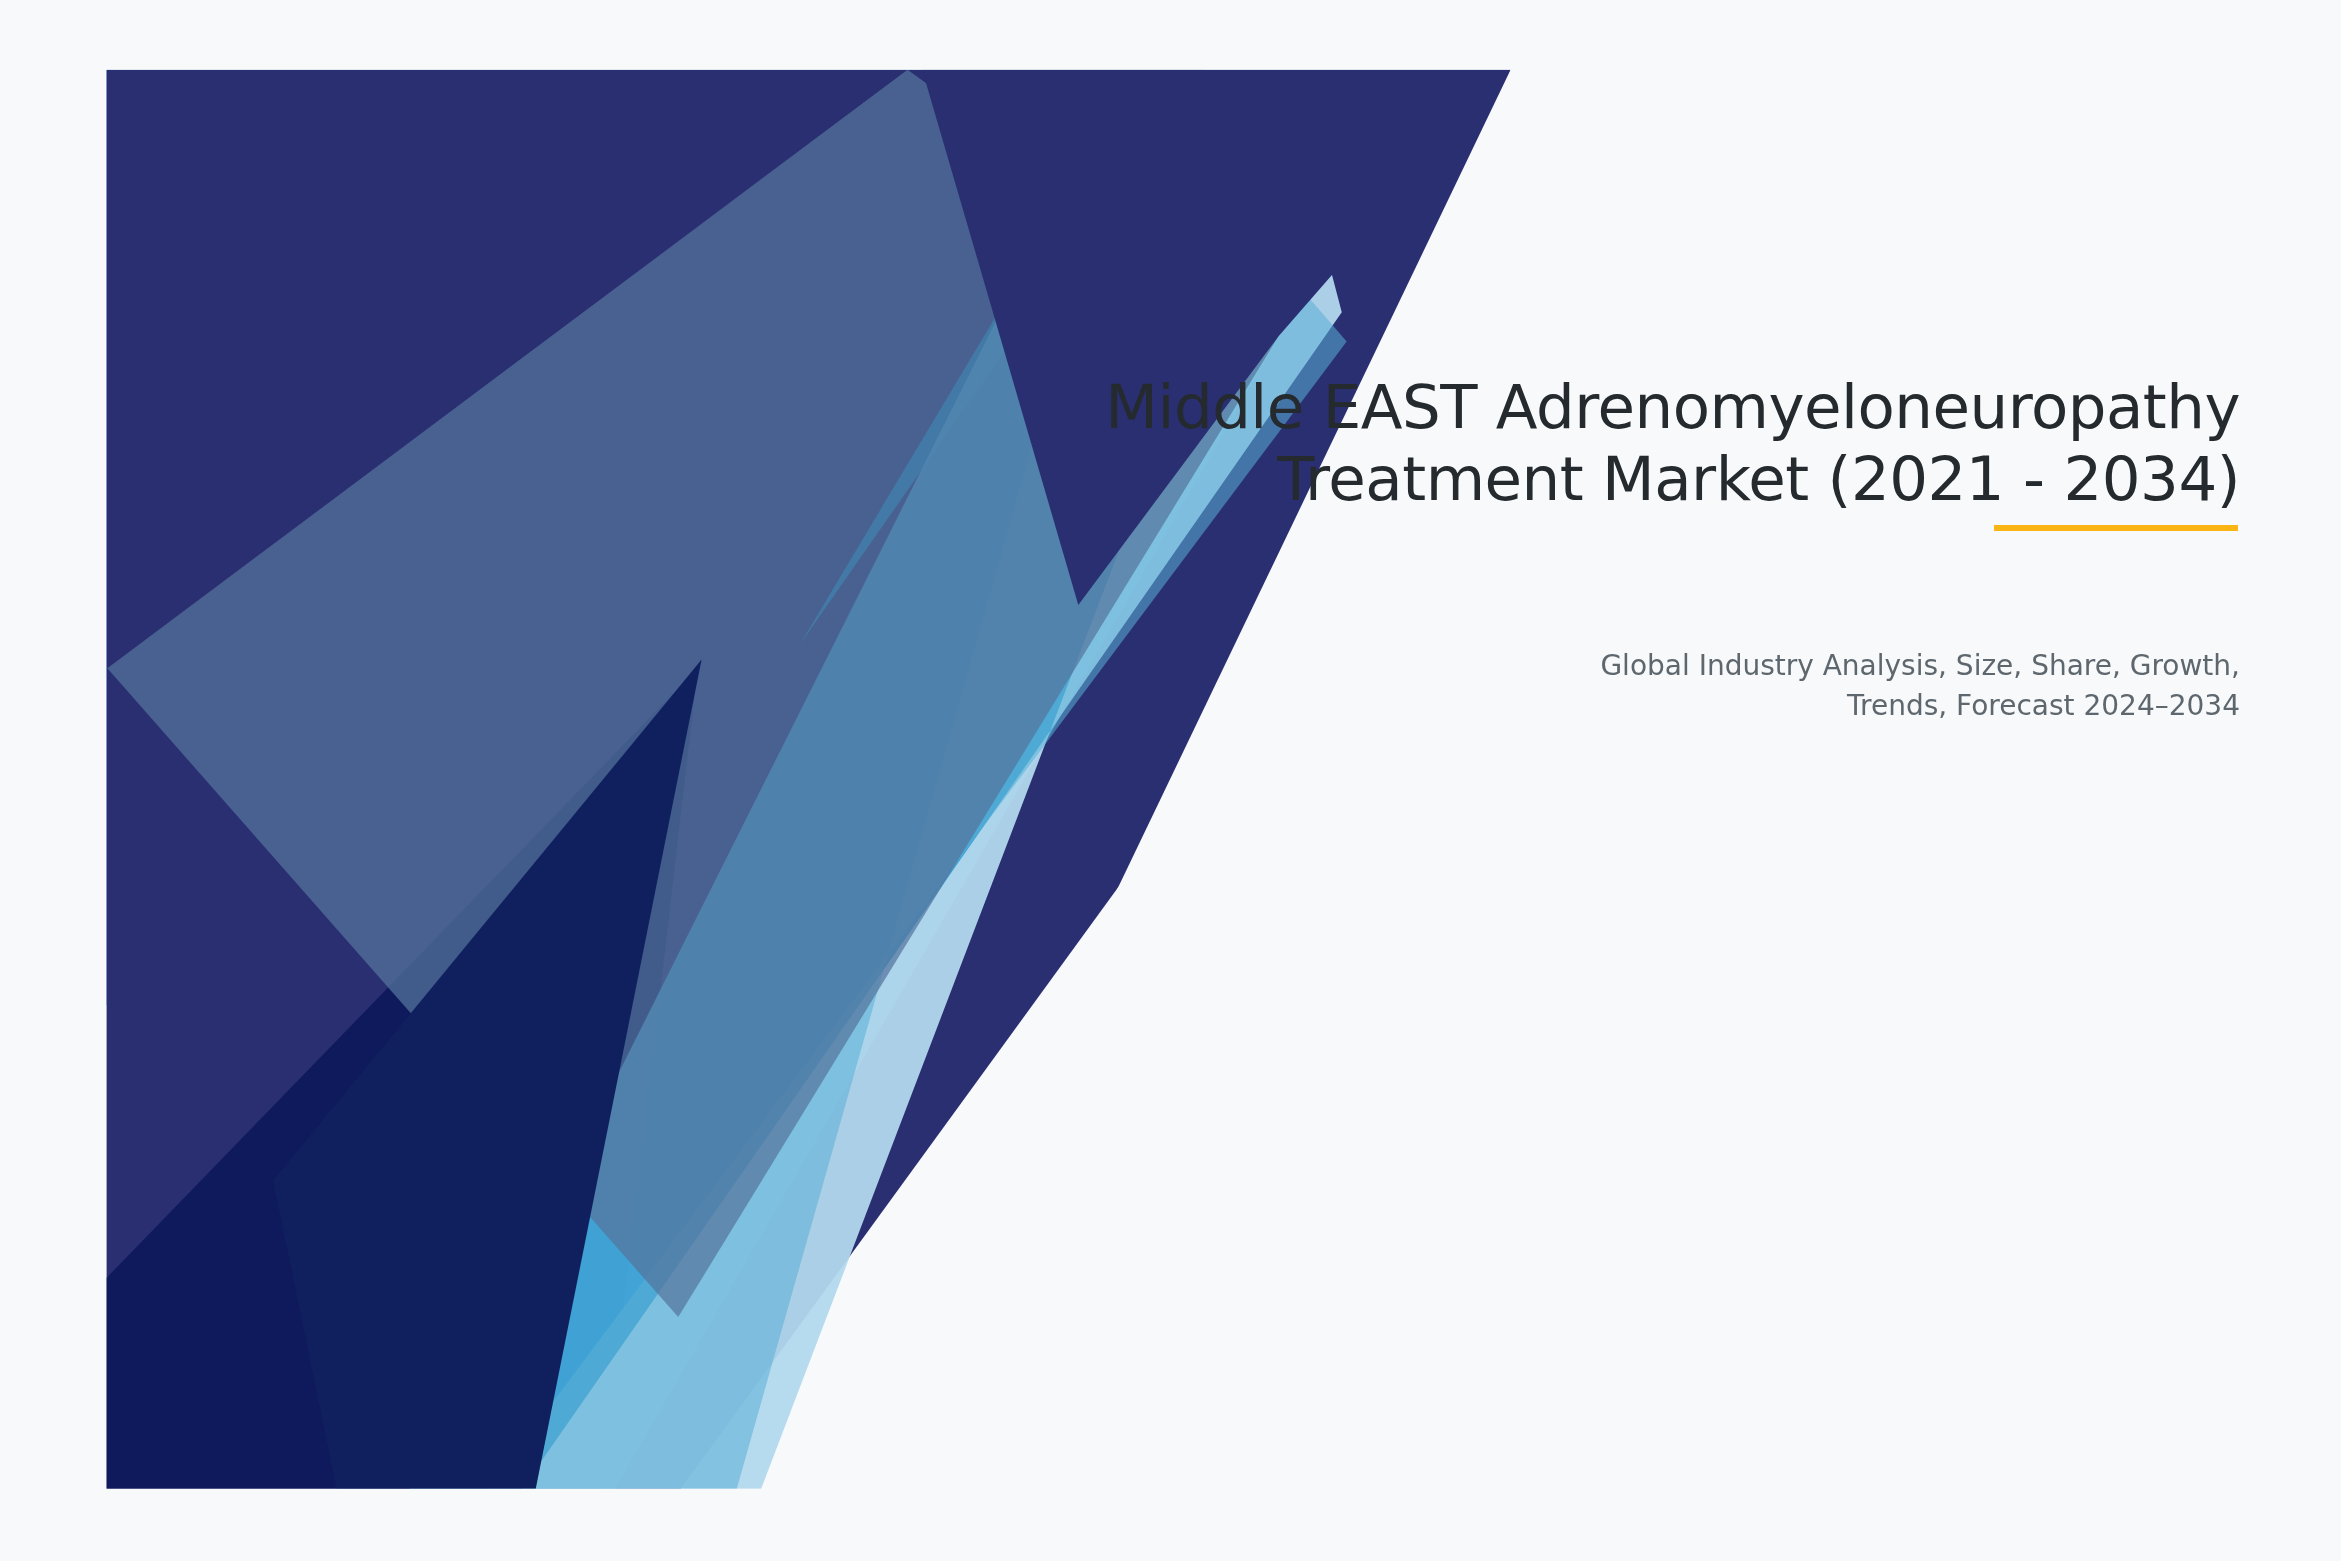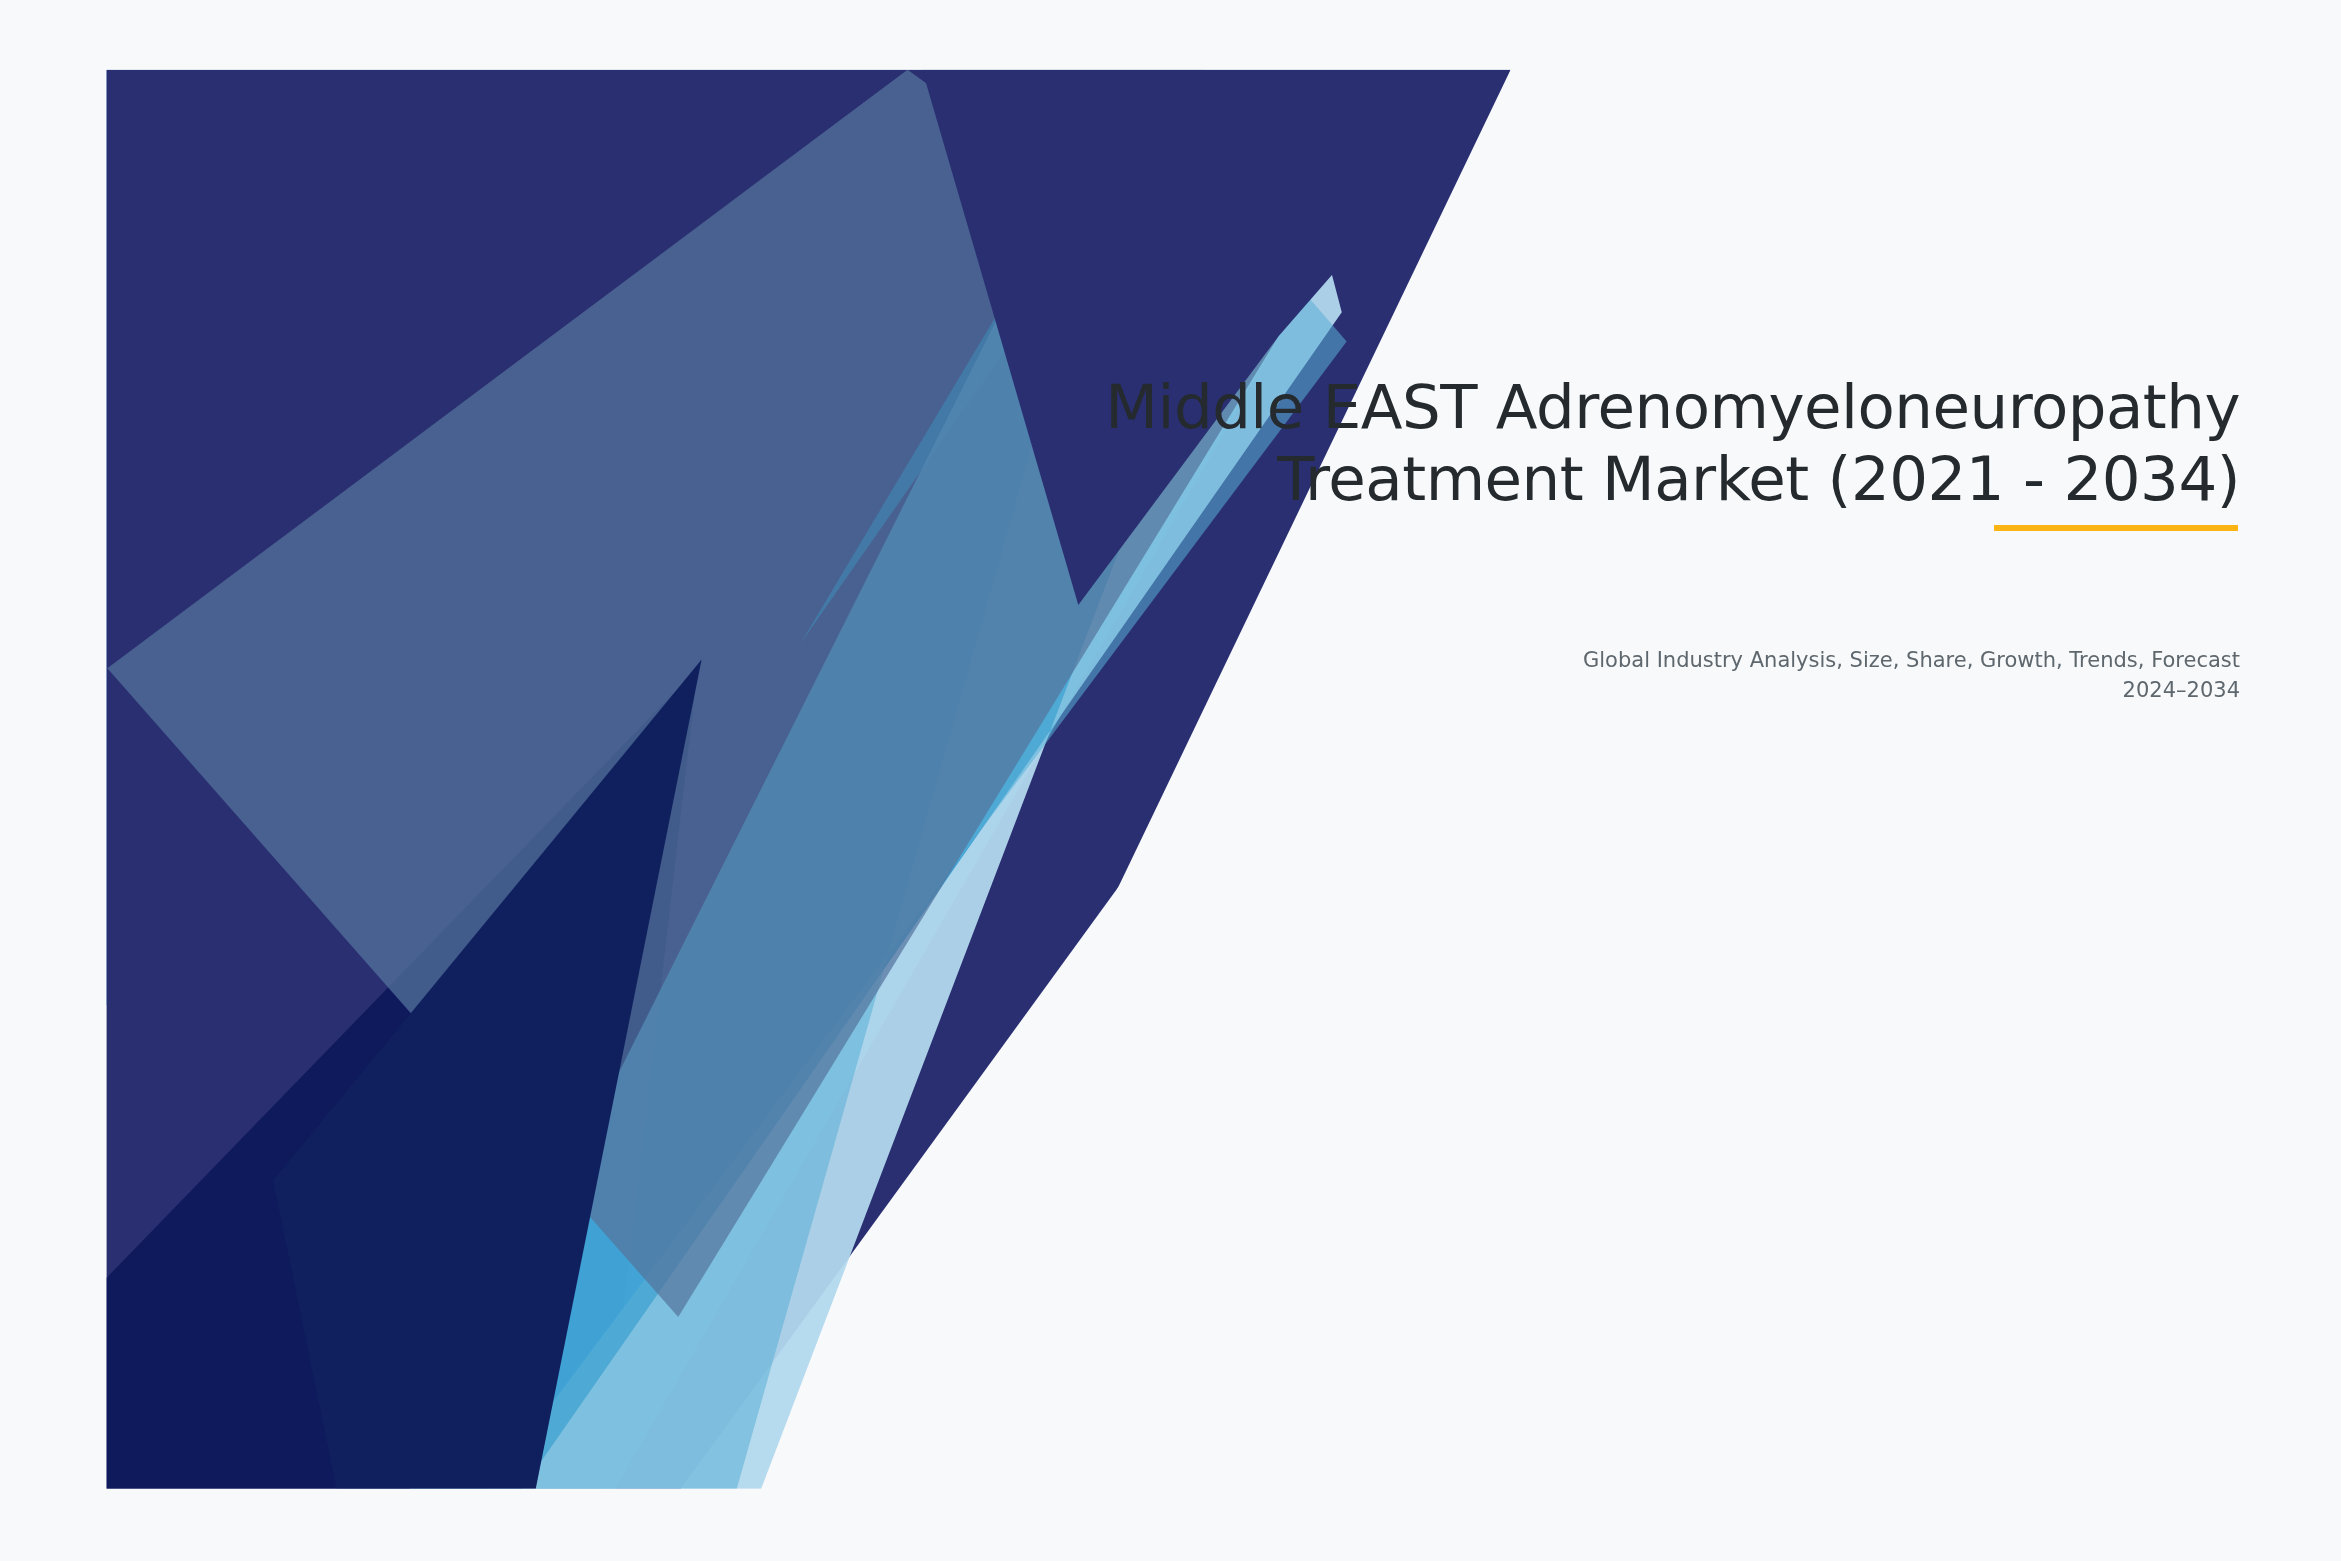--- a/index.html
+++ b/index.html
@@ -51,21 +51,21 @@
     height: 6.3px;
     background: #fab515;
   }
   #subtitle {
     position: absolute;
     left: 1513px;
     top: 646px;
     width: 727px;
     margin: 0;
     font-weight: normal;
-    font-size: 21px;
+    font-size: 28px;
     line-height: 1.42;
     color: #5e676d;
     text-align: right;
   }
 </style>
 </head>
 <body>
 
 <div id="cover">
 

